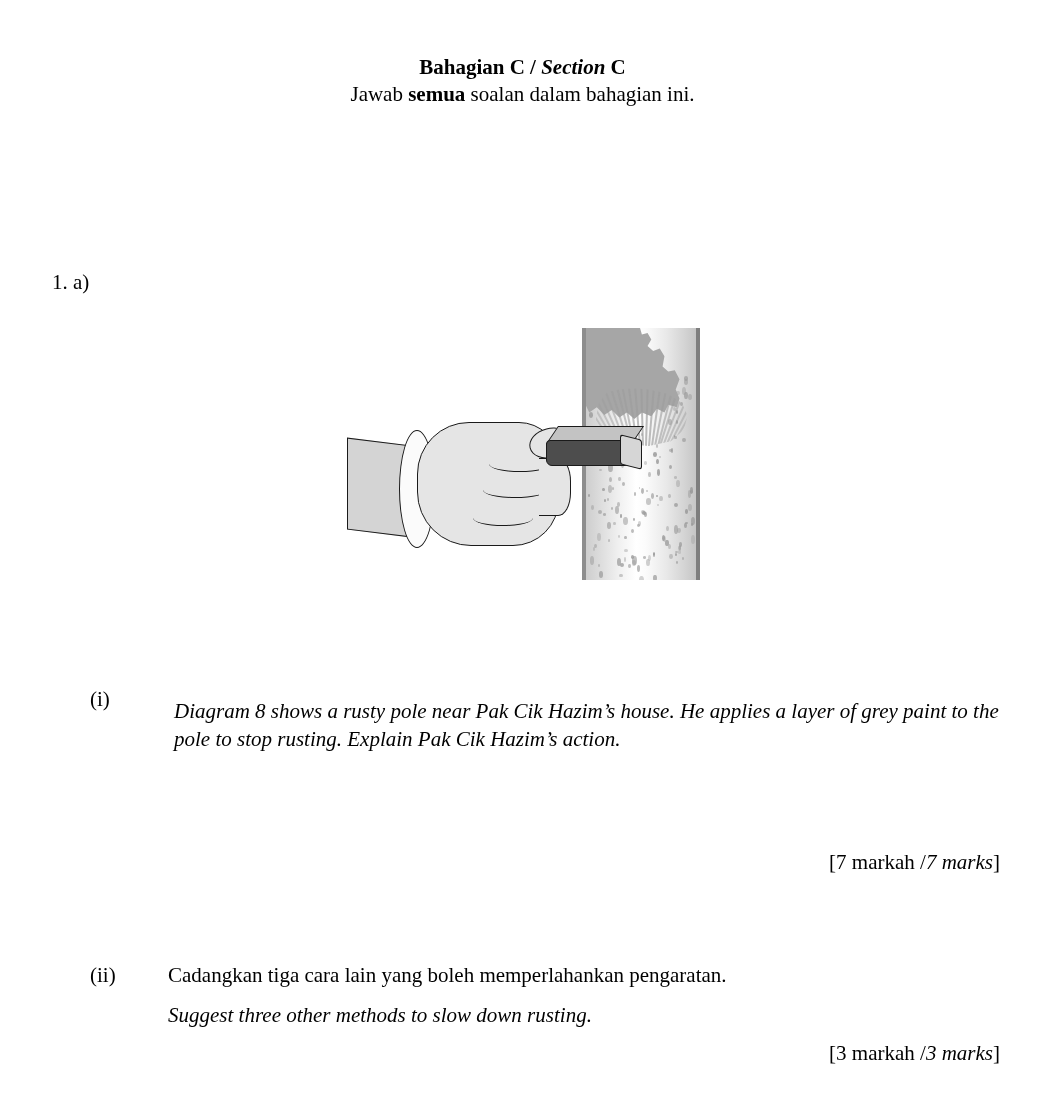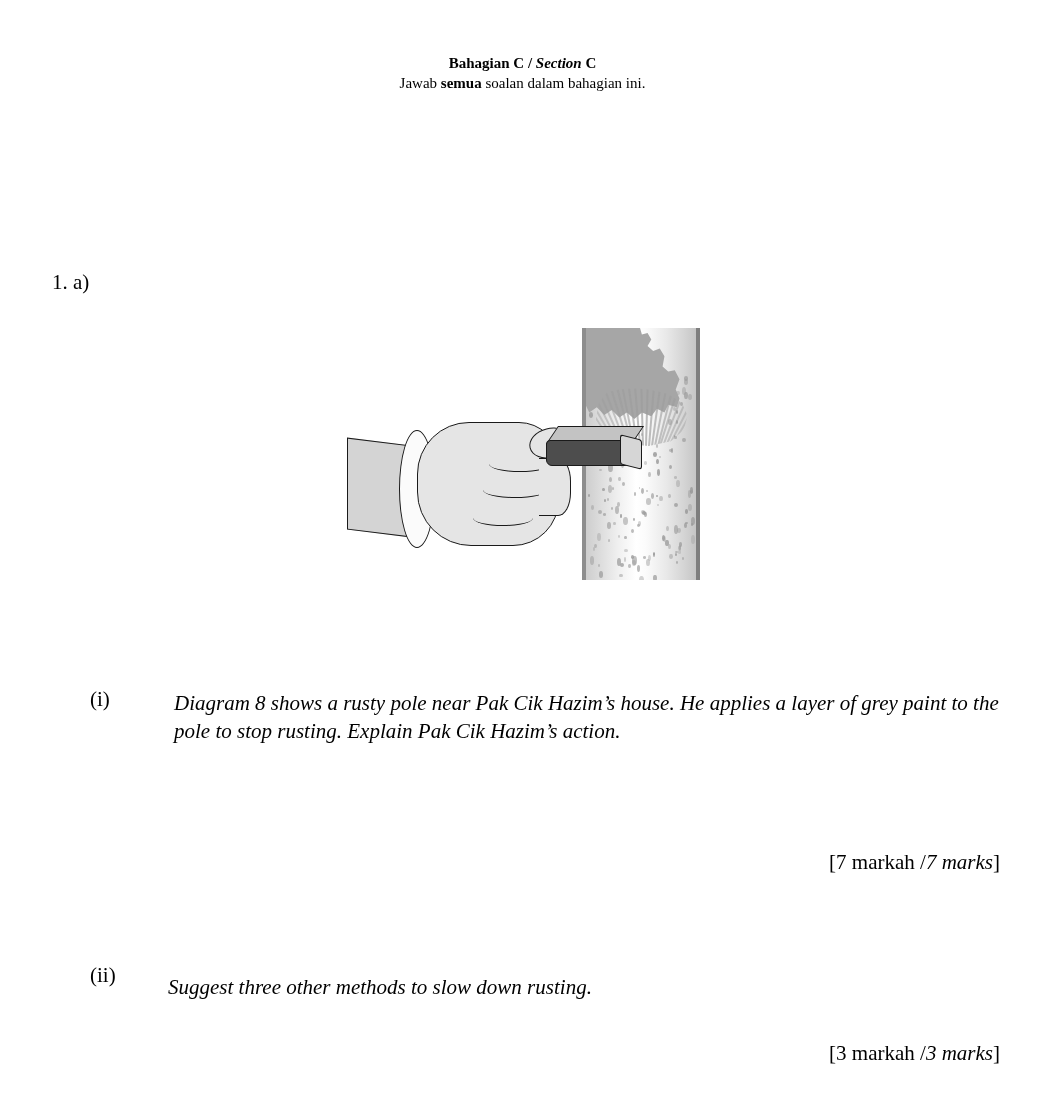--- a/index.html
+++ b/index.html
@@ -14,21 +14,21 @@
     overflow: hidden;
   }
 
   
   .section-header {
     width: 100%;
     text-align: center;
     padding-top: 54px;
     line-height: 1.30;
   }
-  .sh-line { font-size: 15px; }
+  .sh-line { font-size: 21px; }
   .sh-line.l1 { font-weight: bold; }
   .b  { font-weight: bold; }
   .i  { font-style: italic; }
   .bi { font-weight: bold; font-style: italic; }
 
   
   .q-number {
     position: absolute;
     left: 52px;
     top: 270px;
@@ -58,21 +58,21 @@
   
   .q-block { position: absolute; display: flex; }
   .q-marker {
     width: 78px;
     flex: 0 0 78px;
     font-size: 21px;
     line-height: 1.33;
   }
   .q-body { font-size: 21px; line-height: 1.33; }
   .q-body .malay  { width: 838px; }
-  .q-body .eng    { width: 838px; font-style: italic; margin-top: 4px; padding-left: 6px; }
+  .q-body .eng    { width: 838px; font-style: italic; margin-top: 12px; padding-left: 6px; }
   .q-body .eng-2  { width: 838px; font-style: italic; margin-top: 12px; }
 
   .marks-line {
     position: absolute;
     right: 45px;
     font-size: 21px;
   }
 
   #blk-i  { left: 90px; top: 686px; }
   #blk-ii { left: 90px; top: 962px; }
@@ -443,16 +443,17 @@
   <div class="q-marker">(i)</div>
   <div class="q-body">
     <div class="eng">Diagram 8  shows a rusty pole near Pak Cik Hazim’s house. He applies a layer of grey paint to the pole to stop rusting. Explain Pak Cik Hazim’s action.</div>
   </div>
 </div>
 <div class="marks-line" id="marks-i"><span>[7 markah /</span><span class="i">7 marks</span><span>]</span></div>
 
 <div class="q-block" id="blk-ii">
   <div class="q-marker">(ii)</div>
   <div class="q-body">
+    <div class="malay">Cadangkan tiga cara lain yang boleh memperlahankan pengaratan.</div>
     <div class="eng-2">Suggest three other methods to slow down rusting.</div>
   </div>
 </div>
 <div class="marks-line" id="marks-ii"><span>[3 markah /</span><span class="i">3 marks</span><span>]</span></div>
 
 </body></html>

